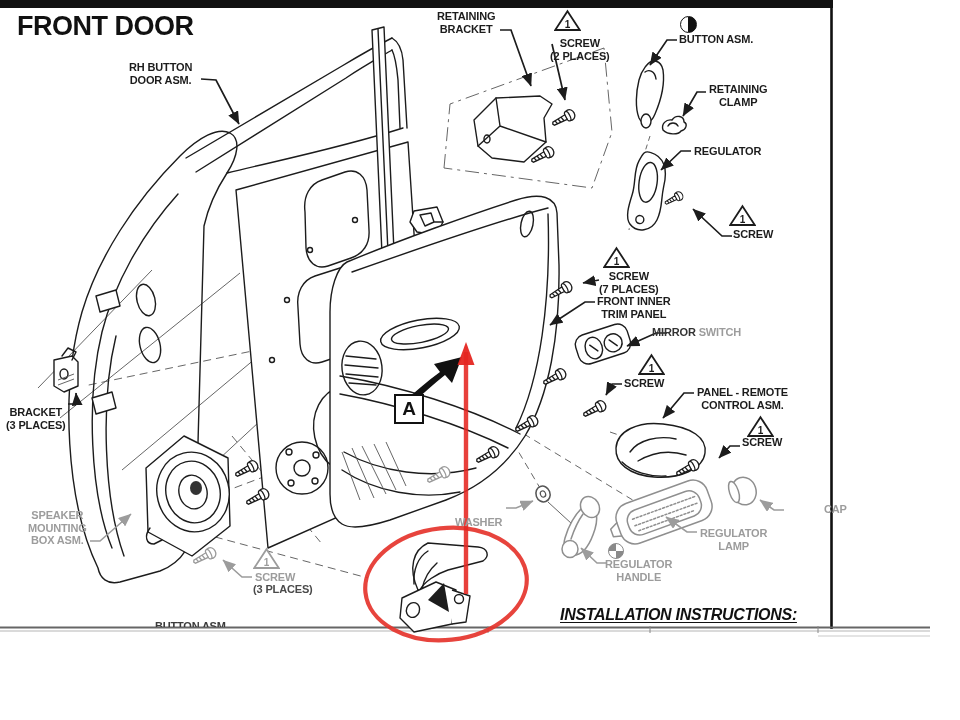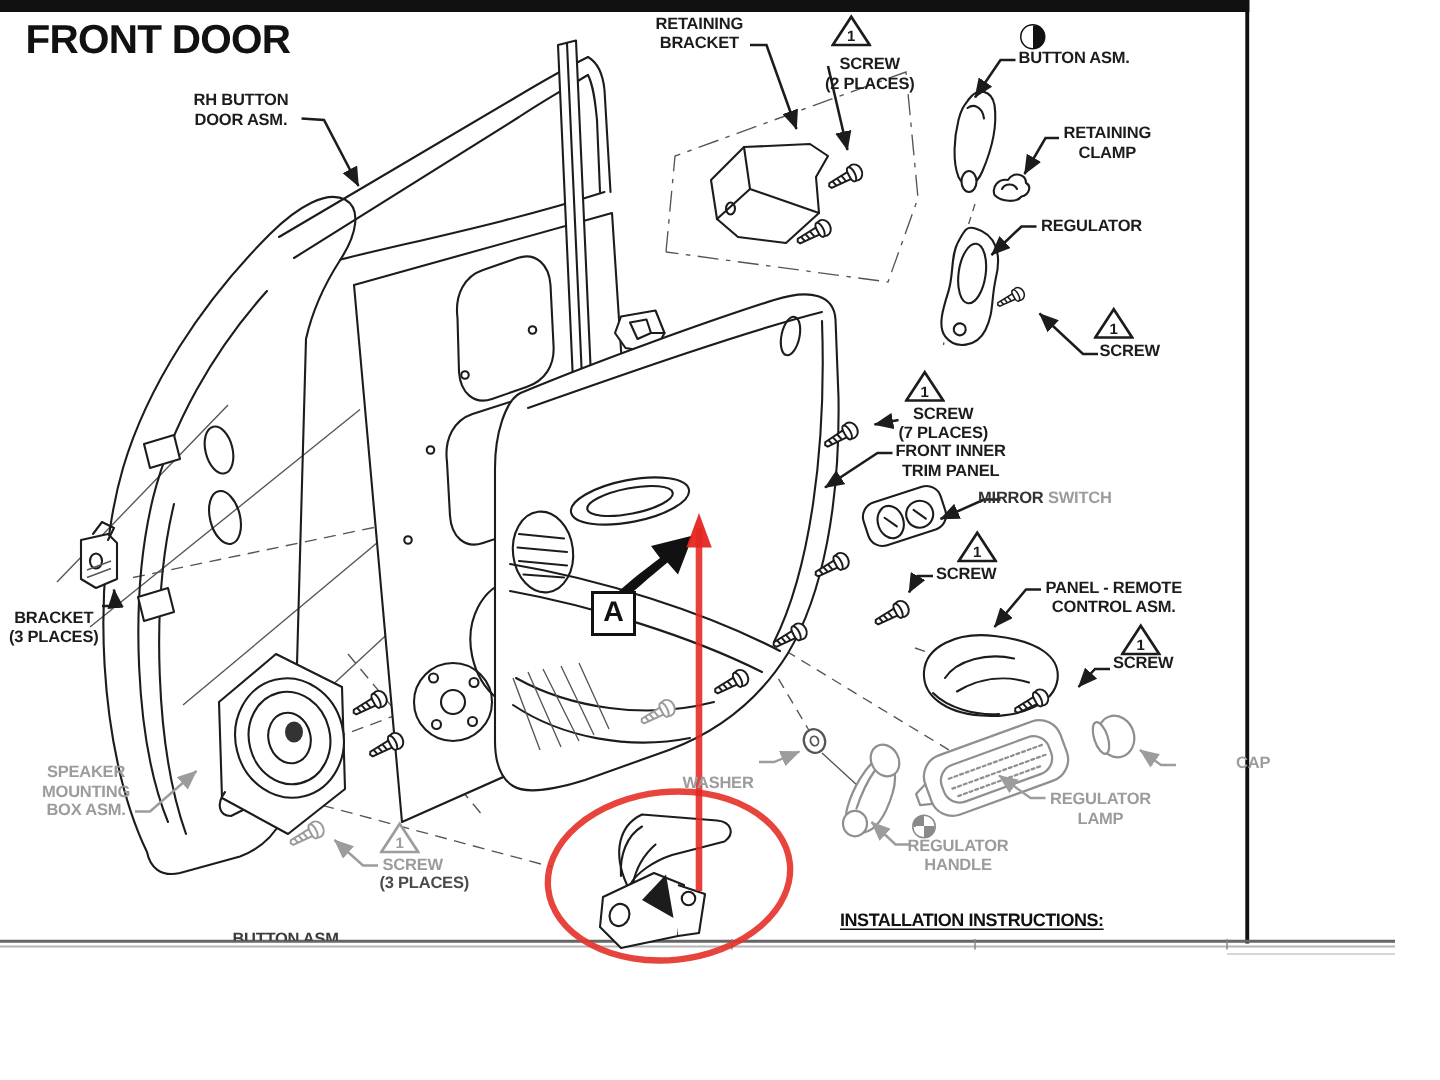--- a/index.html
+++ b/index.html
@@ -5,23 +5,23 @@
   html,body{margin:0;padding:0;background:#fff;}
   body{width:960px;height:720px;position:relative;overflow:hidden;
        font-family:"Liberation Sans",sans-serif;}
   #stage{position:absolute;inset:0;width:960px;height:720px;}
   #art{position:absolute;left:0;top:0;z-index:1;}
   .lbl{position:absolute;z-index:3;font-size:11px;line-height:12.5px;font-weight:700;
        letter-spacing:-0.15px;color:#1c1c1c;white-space:pre-line;text-align:center;}
   .lbl.muted{color:#9c9c9c;}
   .title{position:absolute;left:17px;top:11px;z-index:3;font-size:27px;font-weight:700;
          letter-spacing:-0.5px;color:#111;}
-  .install{position:absolute;left:560px;top:606px;z-index:3;font-size:12px;font-weight:700;
+  .install{position:absolute;left:560px;top:606px;z-index:3;font-size:16px;font-weight:700;
            letter-spacing:-0.3px;color:#111;text-decoration:underline;
-           text-underline-offset:2px;}
+           text-underline-offset:2px;font-style:italic;}
   .cutoff{position:absolute;left:155px;top:620px;width:95px;height:7px;overflow:hidden;
           z-index:2;font-size:11px;font-weight:700;letter-spacing:-0.2px;color:#3c3c3c;}
   .tri{position:absolute;z-index:3;width:27px;height:23px;}
   .abox{position:absolute;left:394px;top:394px;width:26px;height:26px;z-index:3;
         background:#fff;border:2.6px solid #111;font-size:19px;font-weight:700;
         color:#111;text-align:center;line-height:26px;}
   .half-circle{position:absolute;left:680px;top:16px;width:15px;height:15px;z-index:3;
         border:1.6px solid #111;border-radius:50%;
         background:linear-gradient(90deg,#fff 0 50%,#111 50% 100%);}
   .quarter-circle{position:absolute;left:608px;top:543px;width:14px;height:14px;z-index:3;

